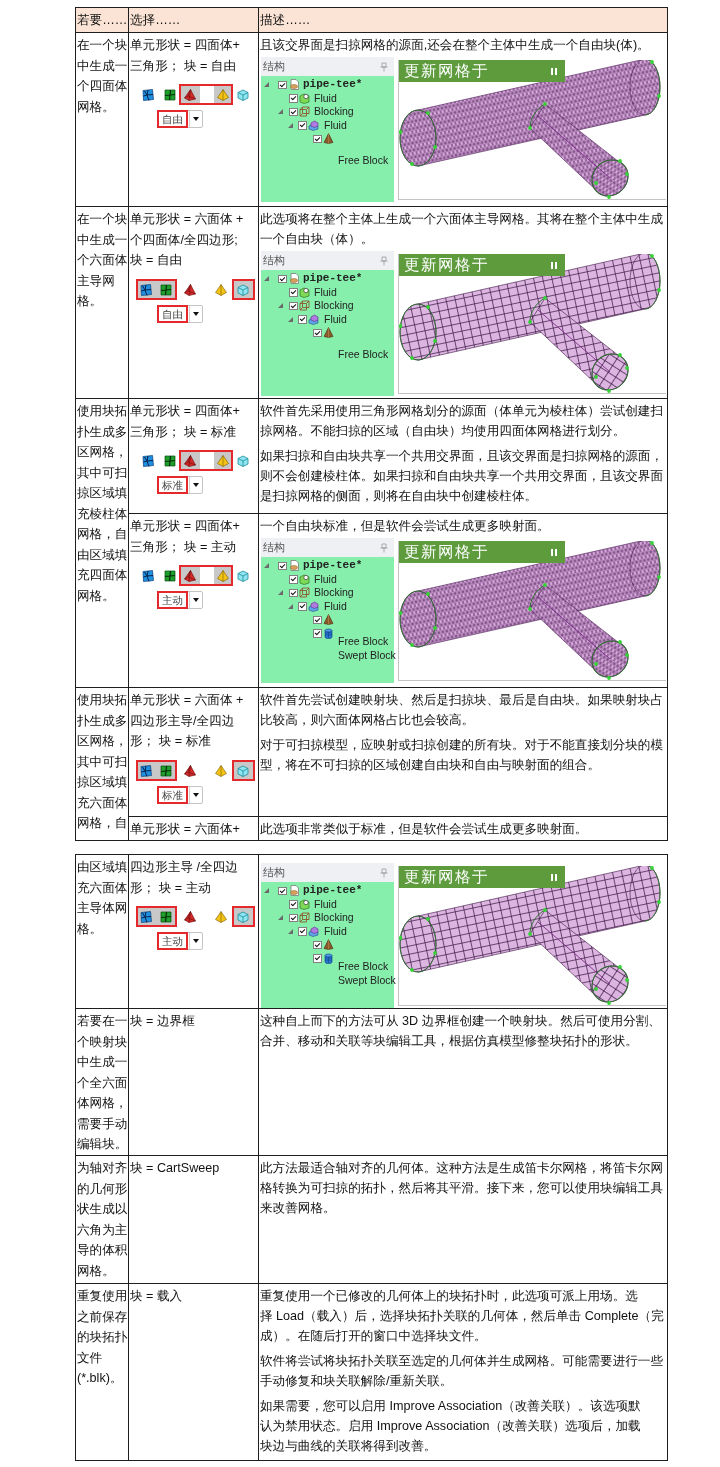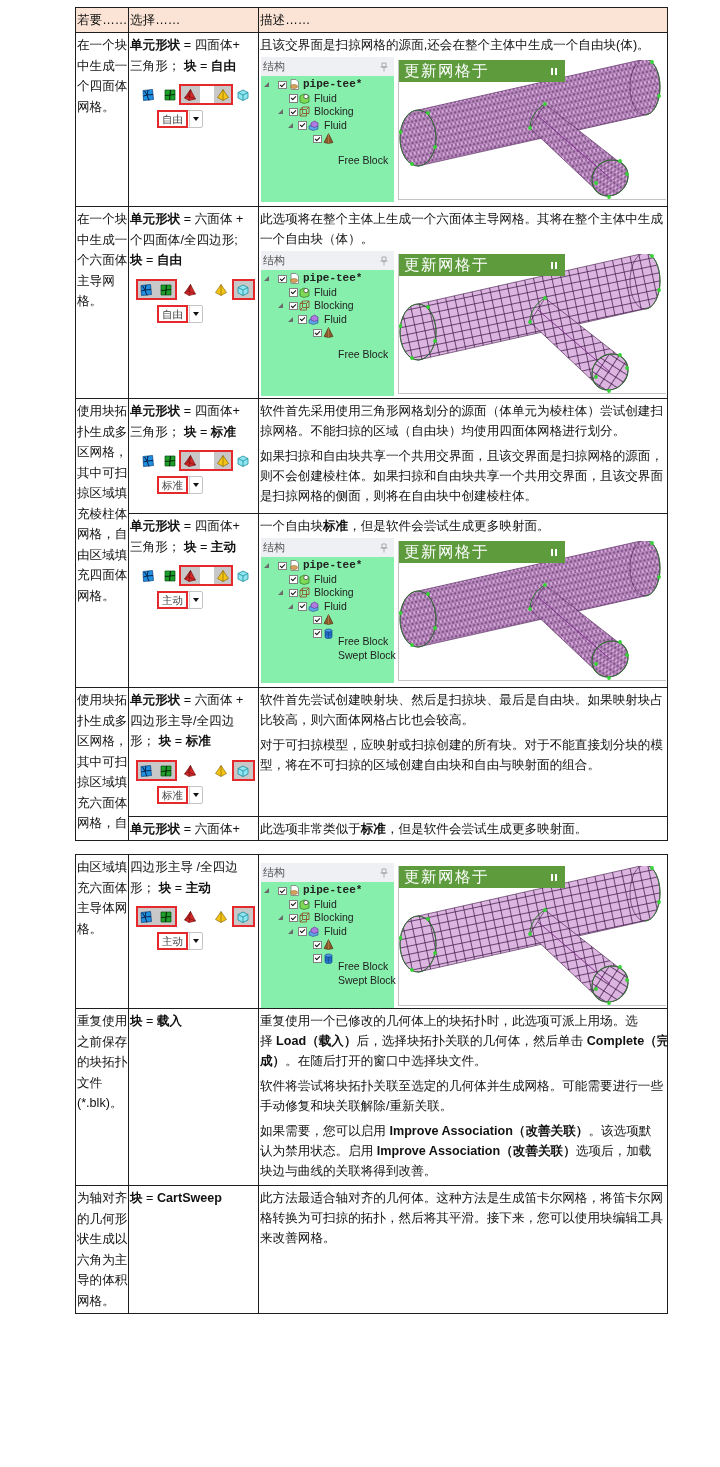--- a/index.html
+++ b/index.html
@@ -8,21 +8,21 @@
   font-family:"Liberation Sans","DejaVu Sans",sans-serif;}
 .svg-defs{position:absolute;width:0;height:0;left:0;top:0;}
 .doc-table{position:absolute;left:75px;width:592px;border-collapse:collapse;table-layout:fixed;}
 .t1{top:7px;}
 .t2{top:854px;}
 .doc-table td{border:1px solid #1e1e1e;vertical-align:top;padding:2px 0 0 1px;font-size:12.6px;line-height:20.5px;overflow:hidden;}
 .hdr td{background:#fbe4d5;font-weight:normal;line-height:20px;white-space:nowrap;}
 .txt{white-space:pre;}
 .desc .para{white-space:pre;line-height:20px;}
 .desc .para + .para{margin-top:5px;}
-b{font-weight:bold;}
+b{font-weight:normal;}
 
 
 .toolbar{position:relative;height:21px;margin-top:8px;width:128px;}
 .toolbar .bg{position:absolute;top:2px;height:17px;background:#c8c8c8;}
 .toolbar .ico{position:absolute;top:5px;width:12px;height:12px;display:block;}
 .toolbar .ico svg{display:block;}
 .toolbar .hl{position:absolute;top:0;height:21px;border:2px solid #e5282c;}
 .shape-tet .i-hex{left:12px;} .shape-tet .i-quad{left:34px;}
 .shape-tet .i-tet{left:54px;} .shape-tet .i-pyr{left:87px;} .shape-tet .i-cube{left:107px;}
 .shape-tet .hl-a{left:49px;width:54px;}
@@ -775,20 +775,57 @@
           </svg>
           <div class="banner">
             <span>更新网格于</span>
             <span class="pause"></span>
           </div>
         </div>
       </div>
     </td>
   </tr>
 
+  <tr style="height:147px">
+    <td>
+          <div class="txt">若要在一
+个映射块
+中生成一
+个全六面
+体网格，
+需要手动
+编辑块。</div>
+        </td>
+    <td>
+          <div class="txt"><b>块</b><span> = </span><b>边界框</b></div>
+        </td>
+    <td class="desc">
+      <div class="para"><span>这种自上而下的方法可从 3D 边界框创建一个映射块。然后可使用分割、
+合并、移动和关联等块编辑工具，根据仿真模型修整块拓扑的形状。</span></div>
+    </td>
+  </tr>
+
+  <tr style="height:128px">
+    <td>
+          <div class="txt">为轴对齐
+的几何形
+状生成以
+六角为主
+导的体积
+网格。</div>
+        </td>
+    <td>
+          <div class="txt"><b>块</b><span> = </span><b>CartSweep</b></div>
+        </td>
+    <td class="desc">
+      <div class="para"><span>此方法最适合轴对齐的几何体。这种方法是生成笛卡尔网格，将笛卡尔网
+格转换为可扫掠的拓扑，然后将其平滑。接下来，您可以使用块编辑工具
+来改善网格。</span></div>
+    </td>
+  </tr>
 
   <tr style="height:177px">
     <td>
           <div class="txt">重复使用
 之前保存
 的块拓扑
 文件
 (*.blk)。</div>
         </td>
     <td>
@@ -798,33 +835,14 @@
       <div class="para"><span>重复使用一个已修改的几何体上的块拓扑时，此选项可派上用场。选
 择 </span><b>Load（载入）</b><span>后，选择块拓扑关联的几何体，然后单击 </span><b>Complete（完
 成）</b><span>。在随后打开的窗口中选择块文件。</span></div>
       <div class="para"><span>软件将尝试将块拓扑关联至选定的几何体并生成网格。可能需要进行一些
 手动修复和块关联解除/重新关联。</span></div>
       <div class="para"><span>如果需要，您可以启用 </span><b>Improve Association（改善关联）</b><span>。该选项默
 认为禁用状态。启用 </span><b>Improve Association（改善关联）</b><span>选项后，加载
 块边与曲线的关联将得到改善。</span></div>
     </td>
   </tr>
-
-  <tr style="height:128px">
-    <td>
-          <div class="txt">为轴对齐
-的几何形
-状生成以
-六角为主
-导的体积
-网格。</div>
-        </td>
-    <td>
-          <div class="txt"><b>块</b><span> = </span><b>CartSweep</b></div>
-        </td>
-    <td class="desc">
-      <div class="para"><span>此方法最适合轴对齐的几何体。这种方法是生成笛卡尔网格，将笛卡尔网
-格转换为可扫掠的拓扑，然后将其平滑。接下来，您可以使用块编辑工具
-来改善网格。</span></div>
-    </td>
-  </tr>
 </tbody>
   </table>
 
 </body></html>

